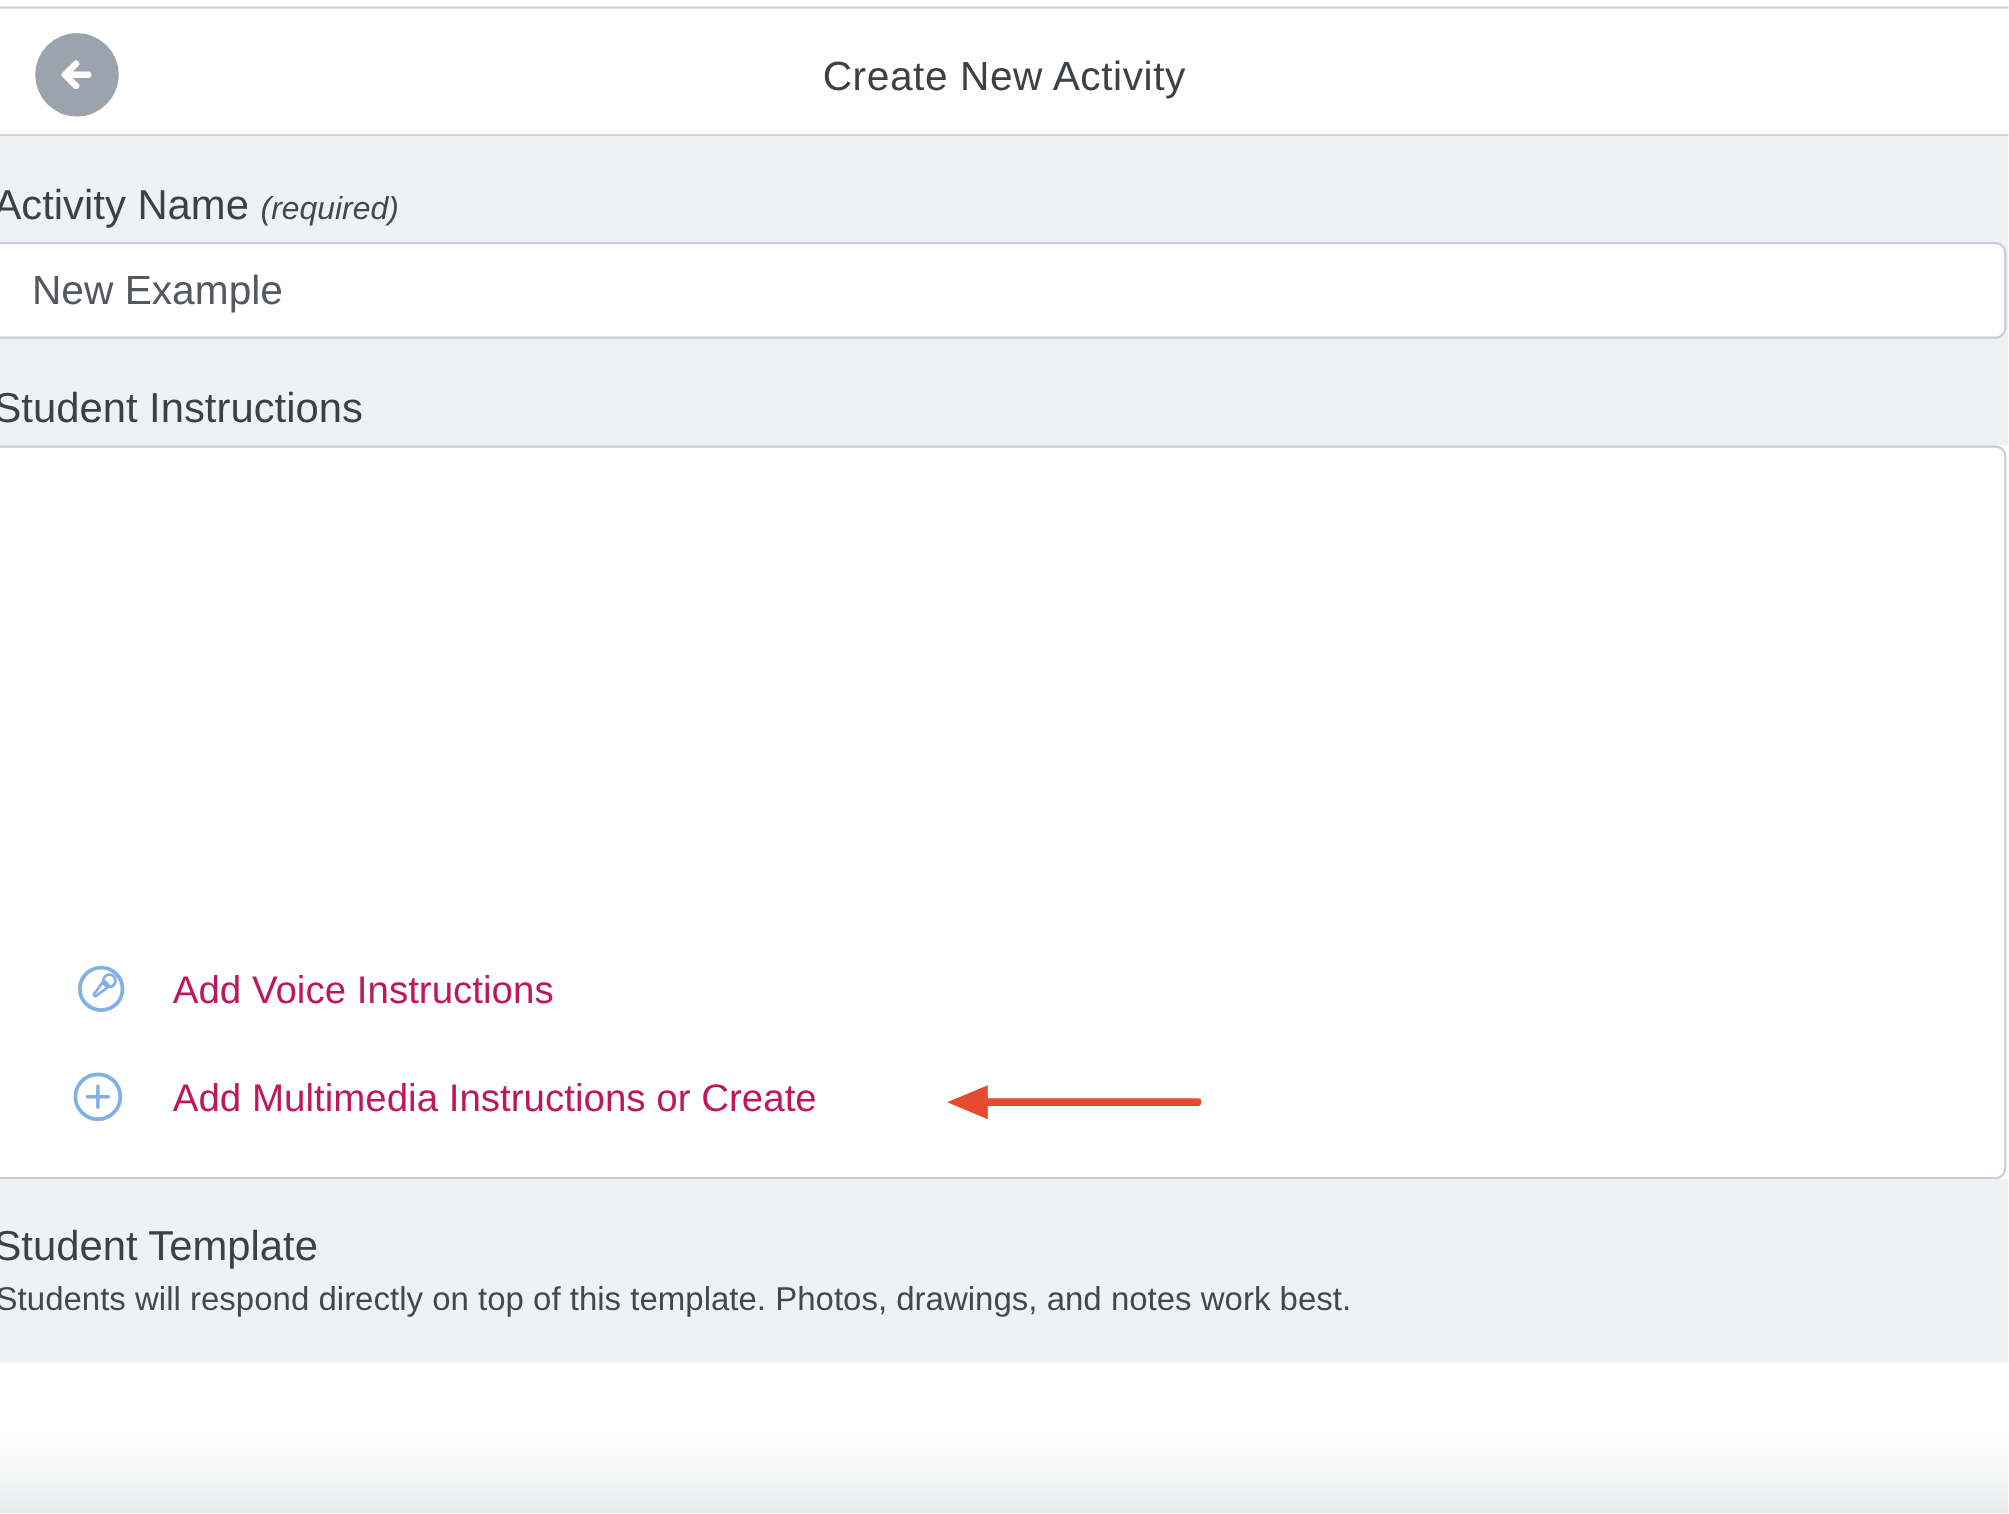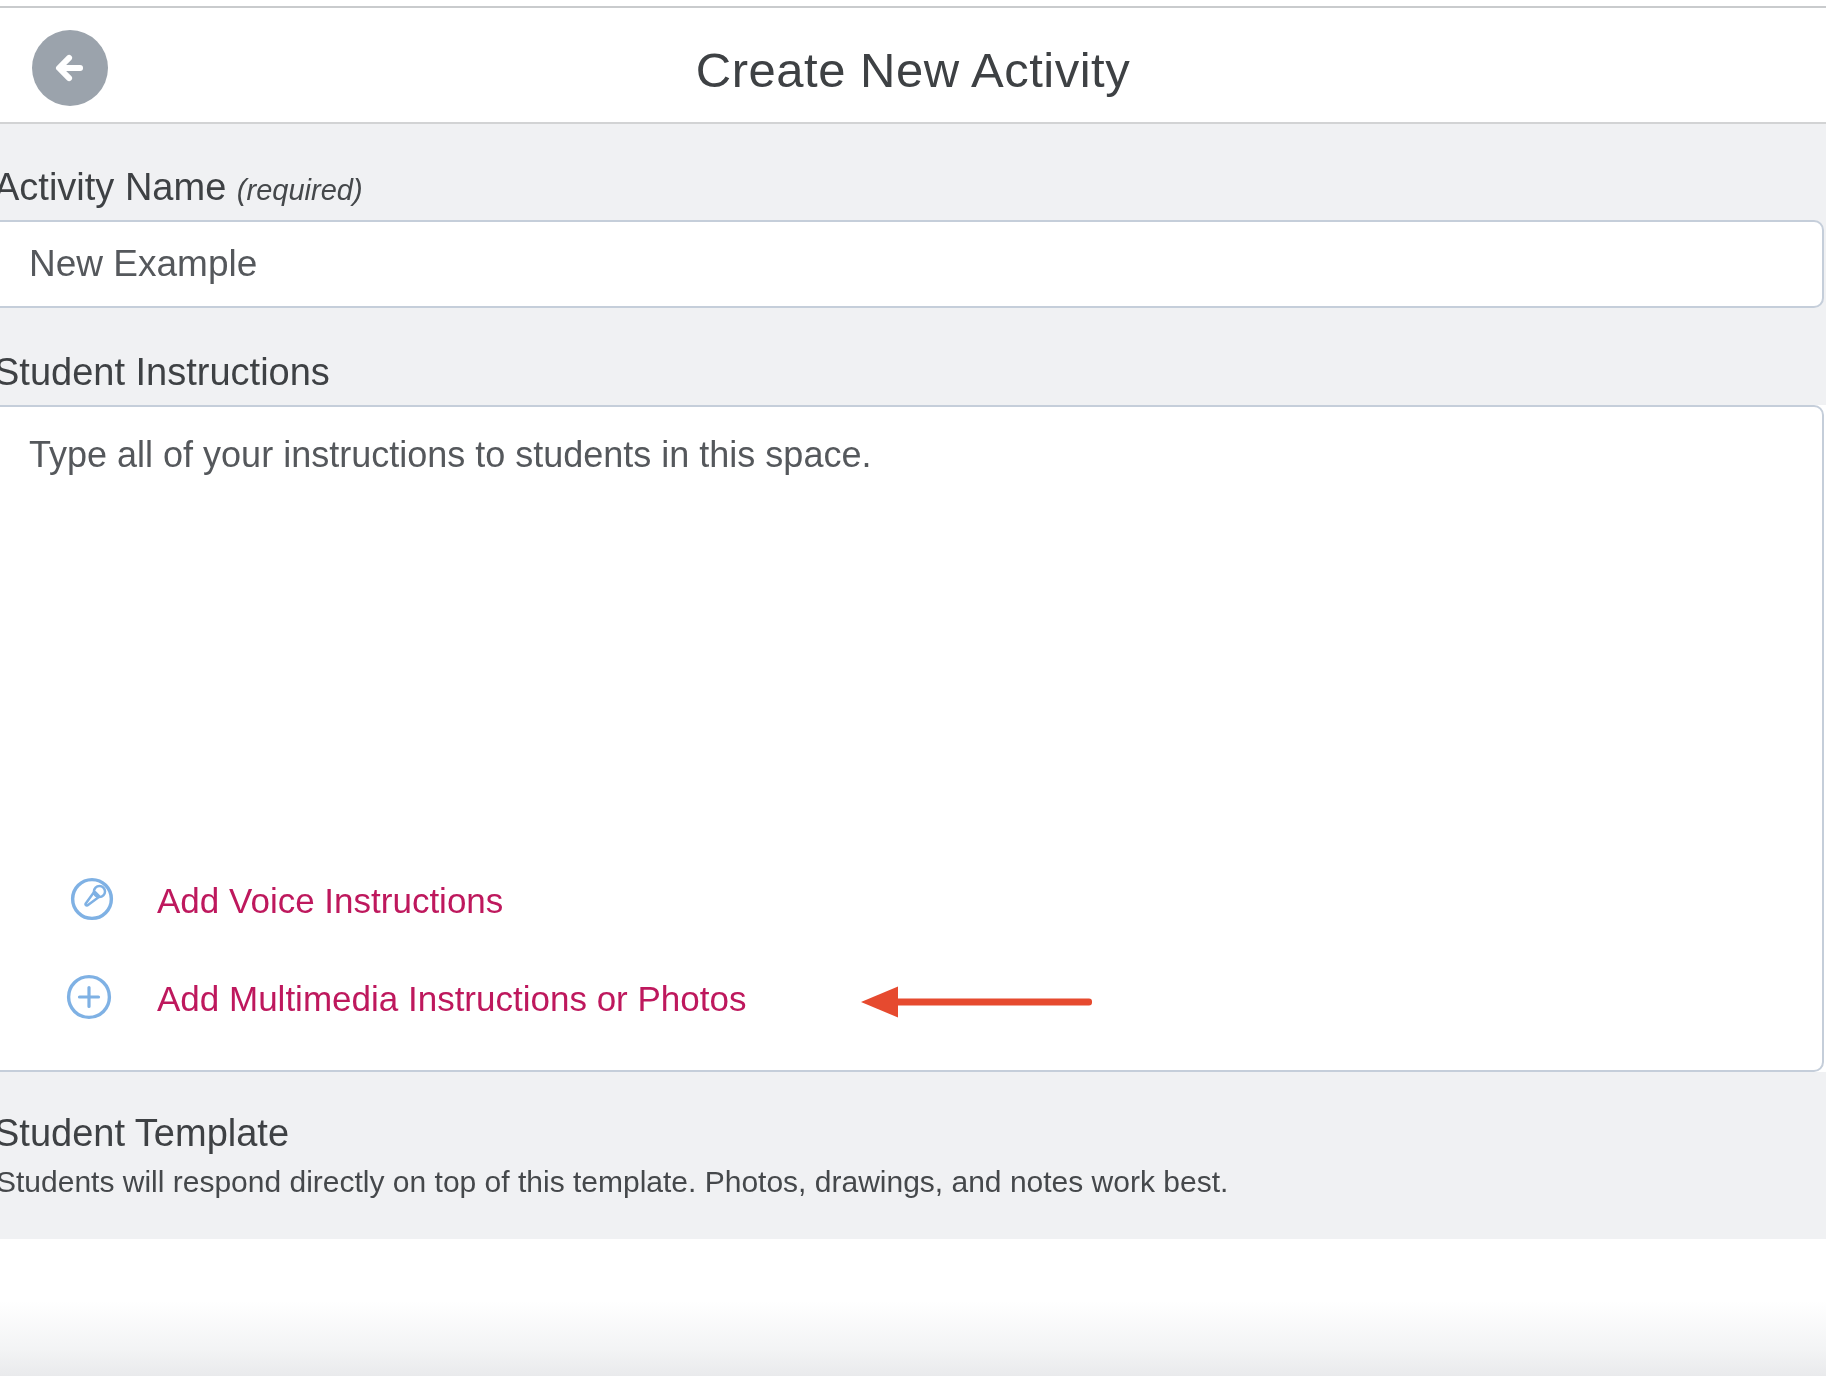--- a/index.html
+++ b/index.html
@@ -17,21 +17,21 @@
 
   
   .header{position:absolute;left:0;top:8px;width:1826px;height:114px;background:#ffffff;}
   .header-border{position:absolute;left:0;top:122px;width:1826px;height:2px;background:#d2d3d4;}
   .back-btn{
     position:absolute;left:32px;top:22px;width:76px;height:76px;border-radius:50%;
     background:#9ba3ac;display:flex;align-items:center;justify-content:center;cursor:pointer;
   }
   .page-title{
     position:absolute;left:0;top:30px;width:1826px;height:64px;
-    text-align:center;font-size:49px;line-height:64px;color:#3e4144;letter-spacing:0.5px;
+    text-align:center;font-size:37px;line-height:64px;color:#3e4144;letter-spacing:0.5px;
   }
 
   
   .band1{position:absolute;left:0;top:124px;width:1826px;height:281px;background:#f0f1f3;}
 
   .label-activity{position:absolute;left:-6px;top:166px;font-size:38px;color:#3e4144;white-space:nowrap;}
   .label-required{font-size:29px;color:#45484b;font-style:italic;}
   .name-input{
     position:absolute;left:-24px;top:220px;width:1848px;height:88px;
     box-sizing:border-box;border:2px solid #c5ceda;border-radius:10px;background:#ffffff;
@@ -99,21 +99,20 @@
     <span>Activity Name</span>
     <span class="label-required">(required)</span>
   </div>
 
   <input class="name-input" type="text" value="New Example" style="">
 
   <div class="label-instructions">Student Instructions</div>
 
   <div class="instructions-box"></div>
 
-  <div class="instructions-placeholder">Type all of your instructions to students in this space.</div>
 
   <div class="link-row row-voice">
     <span class="icon">
       <svg width="46" height="46" viewBox="0 0 48 48" fill="none">
         <circle cx="24" cy="24" r="20.2" stroke="#7fb1e4" stroke-width="3.6"></circle>
         <g transform="rotate(45 24 24)" stroke="#7fb1e4" stroke-width="2.6" stroke-linejoin="round" stroke-linecap="round">
           <circle cx="24" cy="13" r="5.8"></circle>
           <path d="M20.6 18.3 L27.4 18.3 L25.3 32.2 A1.4 1.4 0 0 1 22.7 32.2 Z"></path>
           <line x1="21.2" y1="16.6" x2="26.8" y2="16.6"></line>
         </g>
@@ -122,21 +121,21 @@
     <span class="link-label">Add Voice Instructions</span>
   </div>
 
   <div class="link-row row-media">
     <span class="icon">
       <svg width="48" height="48" viewBox="0 0 48 48" fill="none">
         <circle cx="24" cy="24" r="20.4" stroke="#7fb1e4" stroke-width="3.4"></circle>
         <path d="M24 14.5 V33.5 M14.5 24 H33.5" stroke="#7fb1e4" stroke-width="3.2" stroke-linecap="round"></path>
       </svg>
     </span>
-    <span class="link-label">Add Multimedia Instructions or Photos</span>
+    <span class="link-label">Add Multimedia Instructions or Create</span>
   </div>
 
   <div class="red-arrow">
     <svg width="236" height="36" viewBox="0 0 236 36">
       <polygon points="3,18 40,2.5 40,33.5" fill="#e64a2f"></polygon>
       <rect x="36" y="14.5" width="198" height="7" rx="3" fill="#e64a2f"></rect>
     </svg>
   </div>
 
   <div class="band2"></div>

